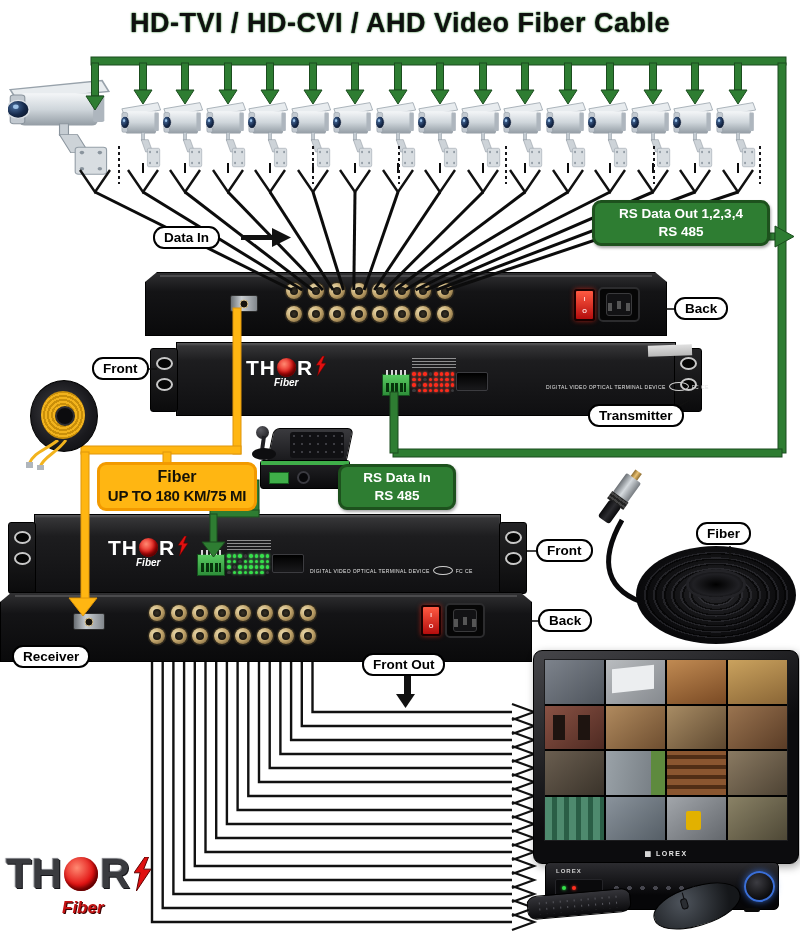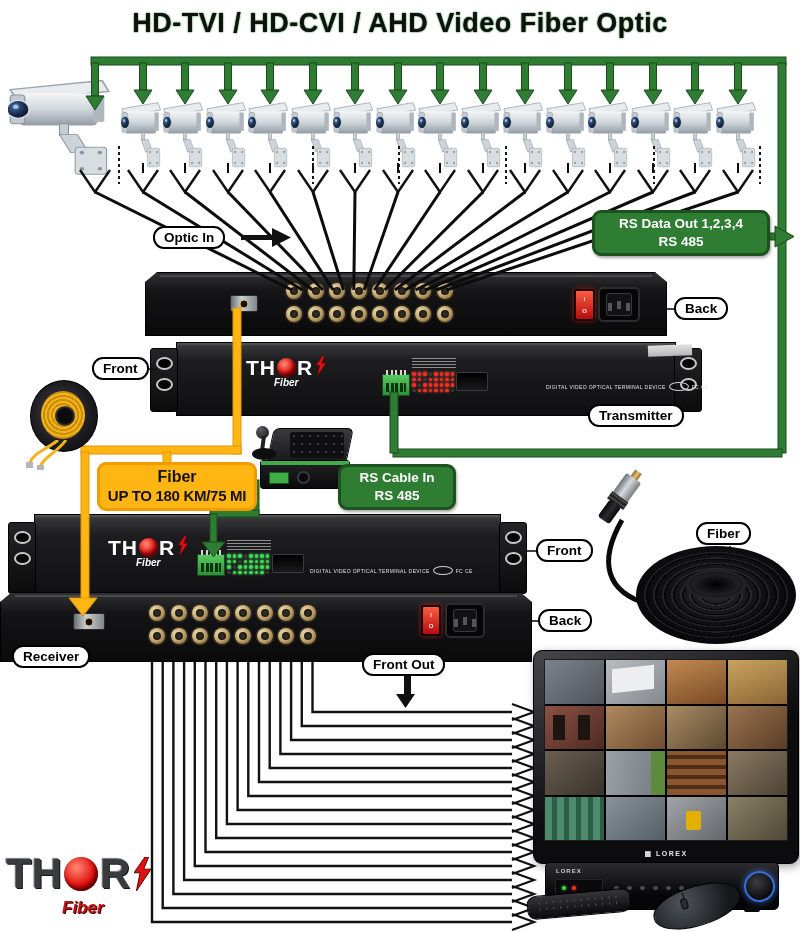--- a/index.html
+++ b/index.html
@@ -352,21 +352,21 @@
       <line x1="527" y1="551" x2="538" y2="551" stroke="#111" stroke-width="1.6"></line>
       <line x1="530" y1="621" x2="540" y2="621" stroke="#111" stroke-width="1.6"></line>
       <line x1="55" y1="660" x2="55" y2="649" stroke="#111" stroke-width="1.6"></line>
       <line x1="730" y1="546" x2="730" y2="560" stroke="#111" stroke-width="1.6"></line>
       <rect x="241" y="235" width="31" height="5" fill="#111"></rect>
       <polygon points="272,228 272,247 291,237.5" fill="#111"></polygon>
       <rect x="404" y="676" width="7" height="20" fill="#111"></rect>
       <polygon points="396,694 415,694 405.5,708" fill="#111"></polygon>
     </svg>
 
-  <div class="title">HD-TVI / HD-CVI / AHD Video Fiber Optic</div>
+  <div class="title">HD-TVI / HD-CVI / AHD Video Fiber Cable</div>
 
   <div class="dev backunit" style="left:145px;top:272px;width:520px;height:62px">
     <div class="fport" style="left:84px;top:22px;width:26px;height:15px"></div>
     <div class="bnc-area" style="left:140px;top:10px;width:172px;height:46px">
         <div class="bnc" style="left: 0px; top: 0px;"></div>
         <div class="bnc" style="left: 21.5px; top: 0px;"></div>
         <div class="bnc" style="left: 43px; top: 0px;"></div>
         <div class="bnc" style="left: 64.5px; top: 0px;"></div>
         <div class="bnc" style="left: 86px; top: 0px;"></div>
         <div class="bnc" style="left: 107.5px; top: 0px;"></div>
@@ -621,36 +621,36 @@
       <span>TH</span>
         <span class="globe"></span>
         <span>R</span>
       <svg class="bolt" viewBox="0 0 14 28">
           <polygon points="9,0 0,13 5,13 2,28 14,10 8,10 12,0" fill="#e01010" stroke="#5a0000" stroke-width="0.8"></polygon>
         </svg>
     </div>
     <span class="fsub">Fiber</span>
   </div>
 
-  <div class="pill" style="left:153px;top:226px">Optic In</div>
+  <div class="pill" style="left:153px;top:226px">Data In</div>
   <div class="pill" style="left:674px;top:297px">Back</div>
   <div class="pill" style="left:92px;top:357px">Front</div>
   <div class="pill" style="left:588px;top:404px">Transmitter</div>
   <div class="pill" style="left:696px;top:522px">Fiber</div>
   <div class="pill" style="left:536px;top:539px">Front</div>
   <div class="pill" style="left:538px;top:609px">Back</div>
   <div class="pill" style="left:12px;top:645px">Receiver</div>
   <div class="pill" style="left:362px;top:653px">Front Out</div>
 
-  <div class="gbox" style="left:592px;top:210px;width:158px">
+  <div class="gbox" style="left:592px;top:200px;width:158px">
     <div>RS Data Out 1,2,3,4</div>
     <div>RS 485</div>
   </div>
   <div class="gbox" style="left:338px;top:464px;width:98px">
-    <div>RS Cable In</div>
+    <div>RS Data In</div>
     <div>RS 485</div>
   </div>
   <div class="ybox" style="left:97px;top:462px;width:146px">
     <div class="l1">Fiber</div>
     <div class="l2">UP TO 180 KM/75 MI</div>
   </div>
 
 </div>
 
 </body></html>

